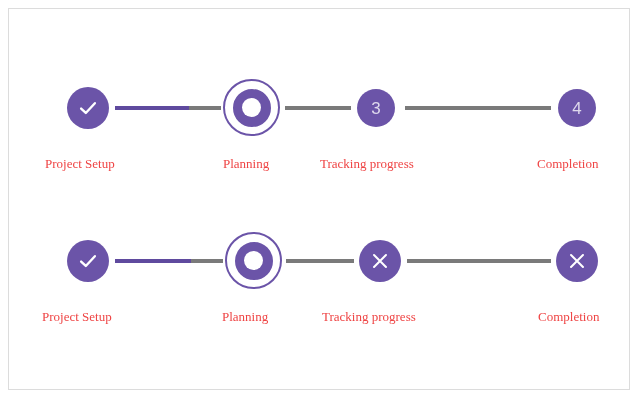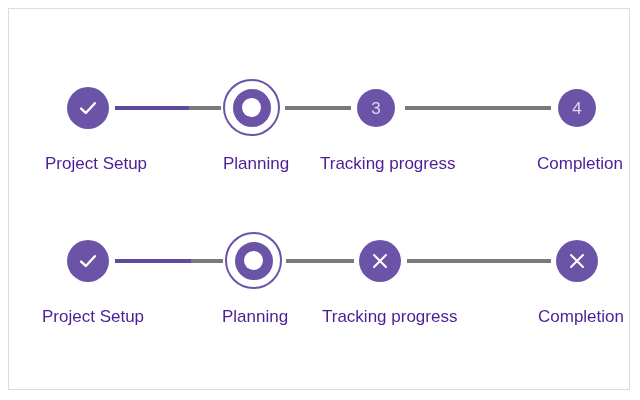--- a/index.html
+++ b/index.html
@@ -107,24 +107,25 @@
   .node-current .hole {
     width: 19px;
     height: 19px;
     border-radius: 50%;
     background: #ffffff;
   }
 
   
   .label {
     position: absolute;
-    font-size: 17px;
-    color: #4c1d95;
+    font-size: 13px;
+    color: #ef4444;
     white-space: nowrap;
     line-height: 16px;
+    font-family: Liberation Serif, serif;
   }
   .stepper .labels { position: absolute; left: 0; top: 0; width: 622px; height: 110px; }
 </style>
 </head>
 <body>
 
 <div class="card">
 
   <div class="stepper row-1">
 

